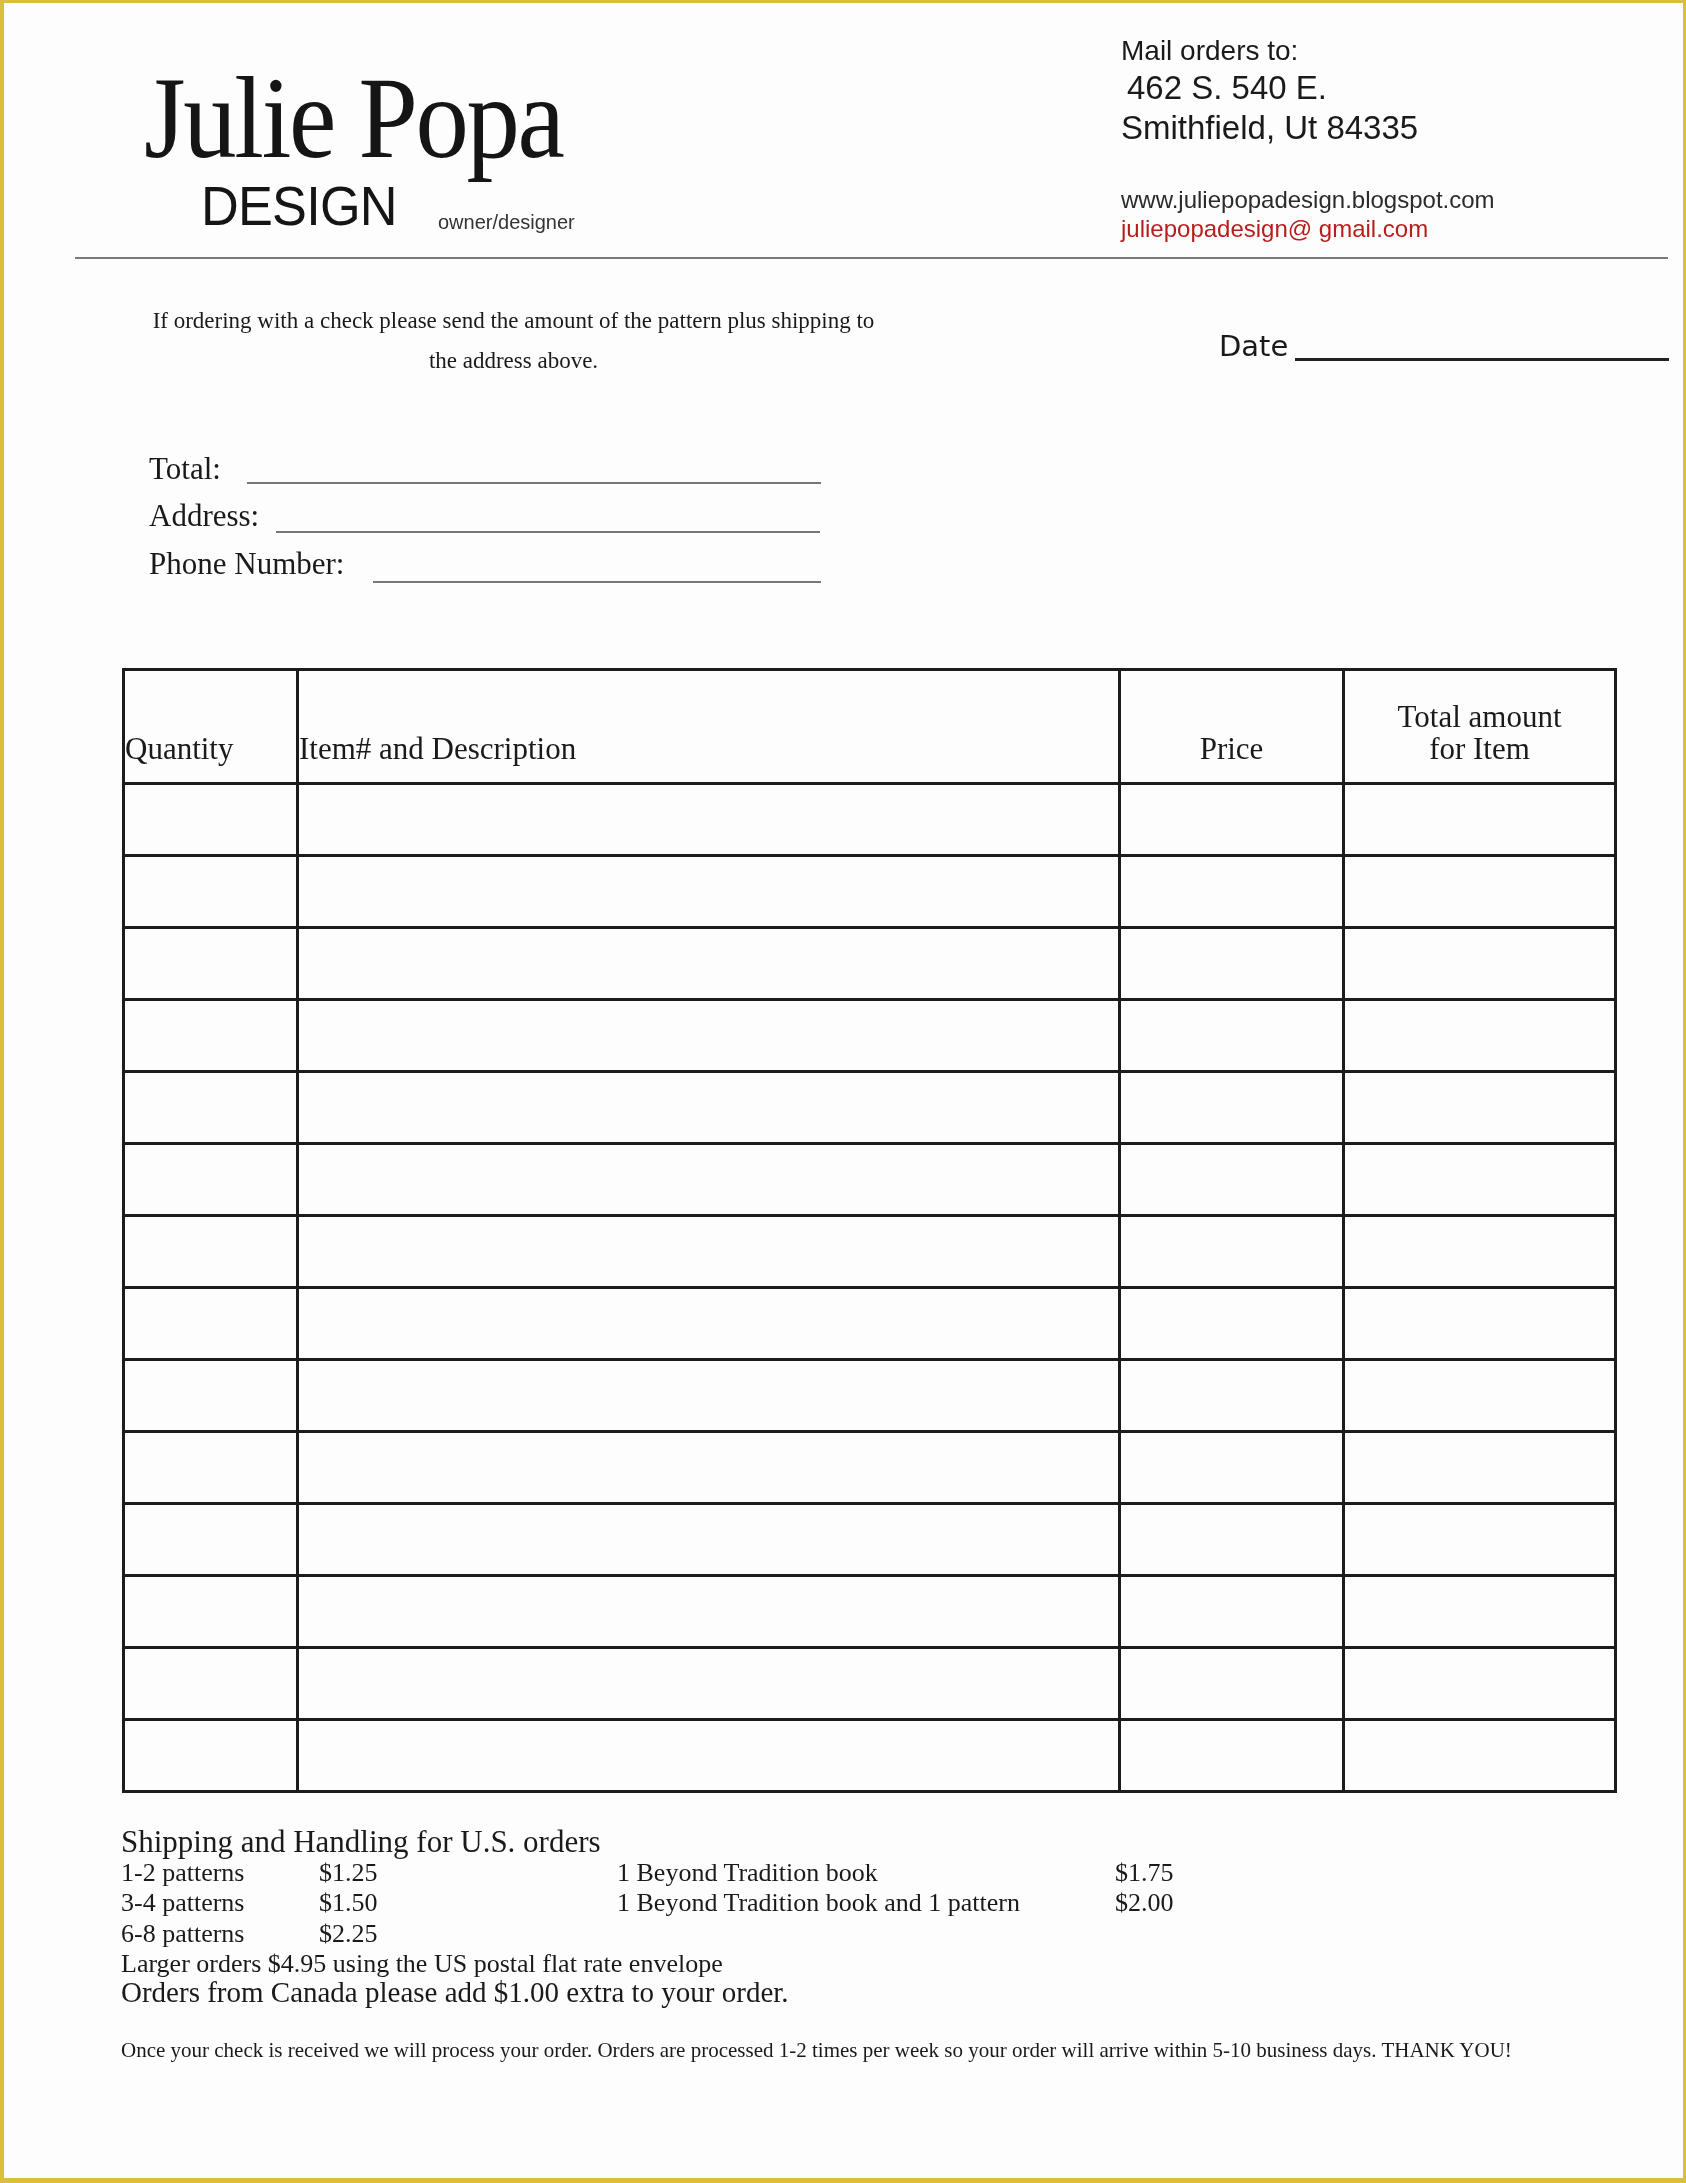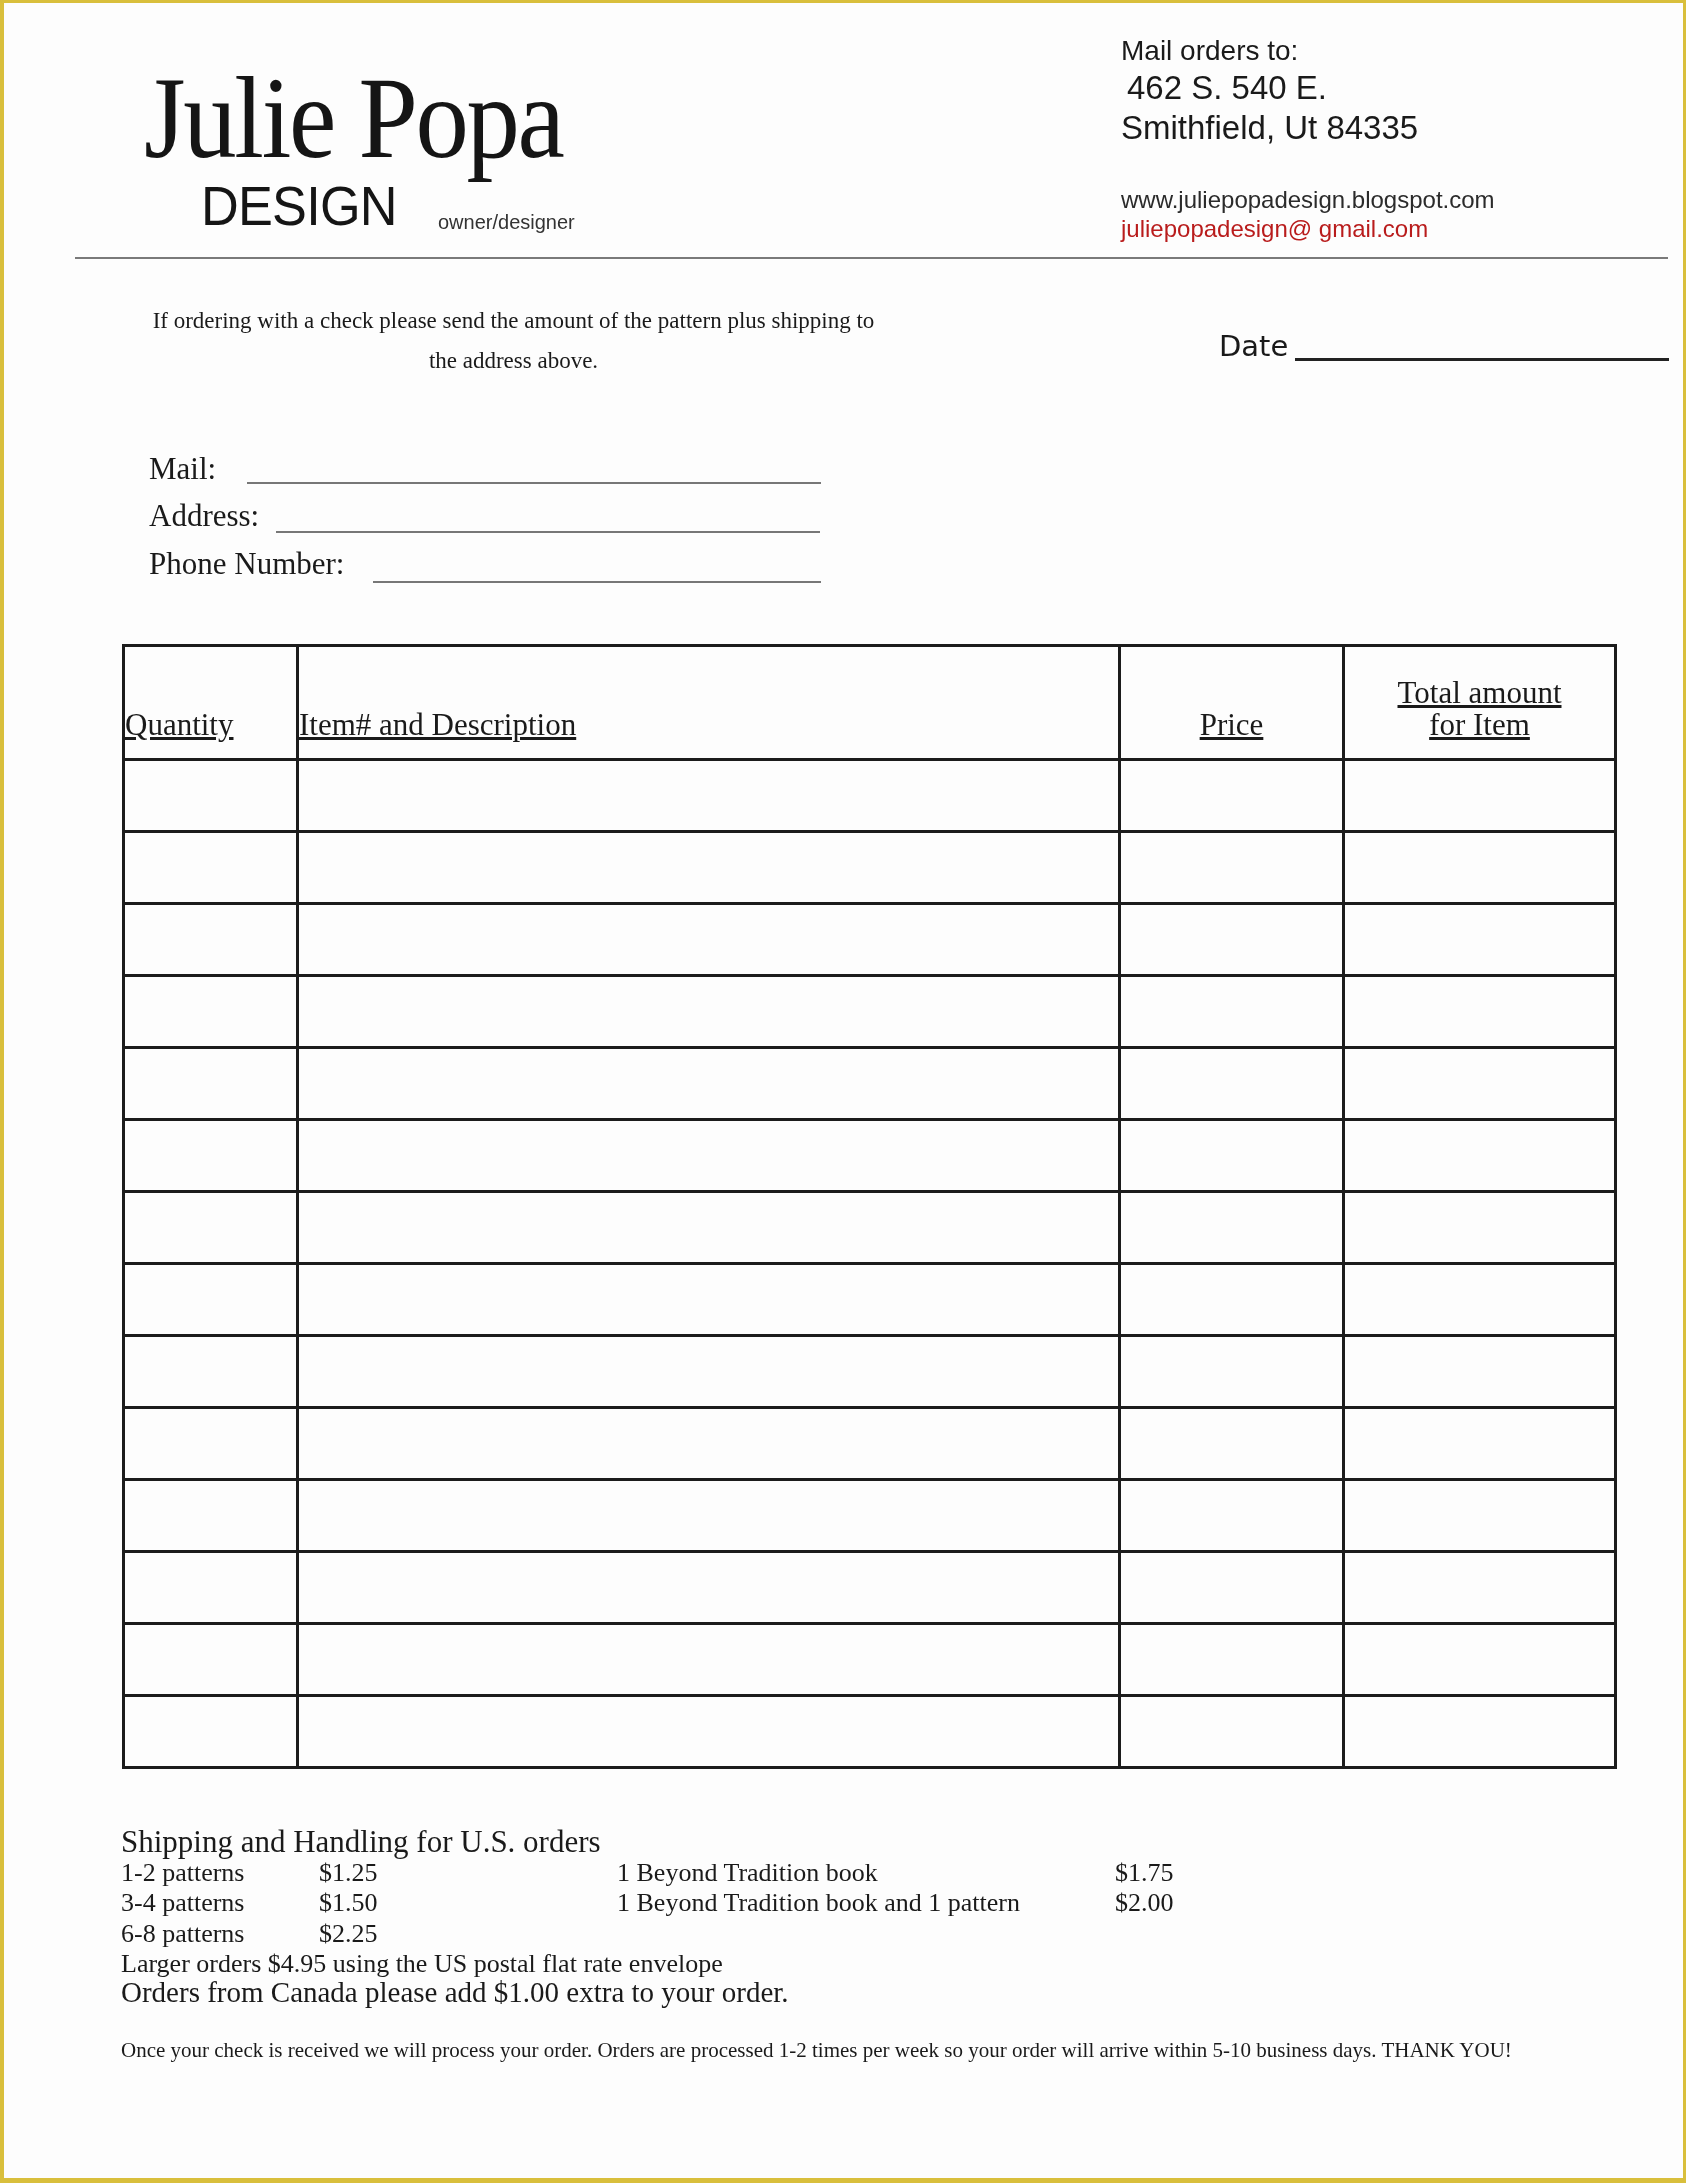--- a/index.html
+++ b/index.html
@@ -47,21 +47,21 @@
   .f-name { top:451px; }
   .f-addr { top:498px; }
   .f-phone { top:546px; }
   .field-line { height:1.7px; background:#777; }
   .l-name { left:247px; top:482px; width:574px; }
   .l-addr { left:276px; top:531px; width:544px; }
   .l-phone { left:373px; top:581px; width:448px; }
 
   
   .order-table {
-    position:absolute; left:122px; top:644px; border-collapse:collapse; table-layout:fixed;text-decoration:underline;
+    position:absolute; left:122px; top:668px; border-collapse:collapse; table-layout:fixed;
   }
   .order-table th, .order-table td { border:3.3px solid #1c1c1c; padding:0; }
   .order-table th { height:94px; font-weight:normal; font-size:31px; vertical-align:bottom; padding-bottom:17px; line-height:32px; }
   .order-table td { height:69px; }
   .th-qty { text-align:left; padding-left:23.4px; }
   .th-desc { text-align:left; padding-left:49px; }
   .th-price { text-align:center; }
   .th-total { text-align:center; }
 
   
@@ -89,21 +89,21 @@
 <div class="abs contact addr2">Smithfield, Ut 84335</div>
 <div class="abs contact web">www.juliepopadesign.blogspot.com</div>
 <div class="abs contact email">juliepopadesign@ gmail.com</div>
 
 <div class="abs header-rule"></div>
 
 <div class="abs intro">If ordering with a check please send the amount of the pattern plus shipping to the address above.</div>
 <div class="abs date-label">Date</div>
 <div class="abs date-line"></div>
 
-<div class="abs field-label f-name">Mail:</div>
+<div class="abs field-label f-name">Total:</div>
 <div class="abs field-line l-name"></div>
 <div class="abs field-label f-addr">Address:</div>
 <div class="abs field-line l-addr"></div>
 <div class="abs field-label f-phone">Phone Number:</div>
 <div class="abs field-line l-phone"></div>
 
 <table class="order-table">
   <colgroup>
     <col style="width:174px">
     <col style="width:822px">

